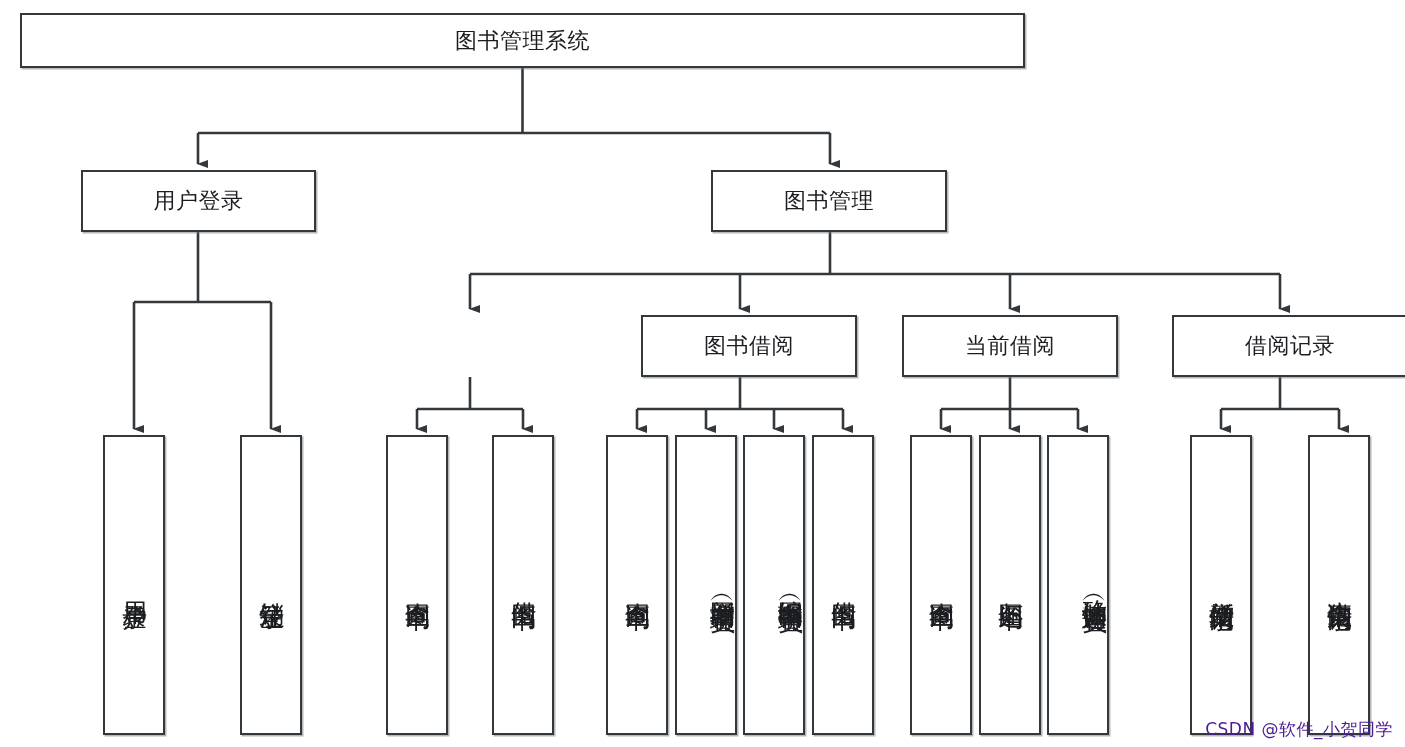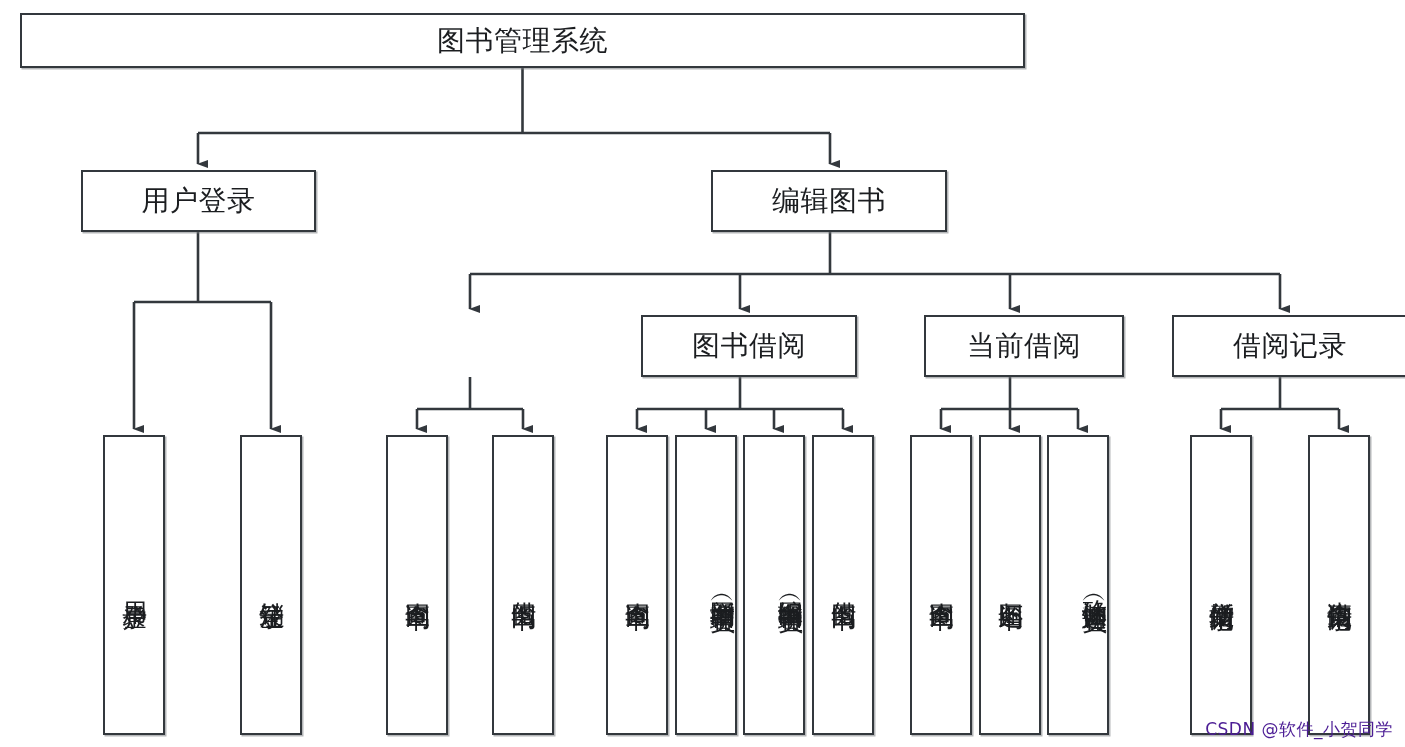--- a/index.html
+++ b/index.html
@@ -27,21 +27,21 @@
     background: #ffffff;
     border: 2px solid #33383d;
     box-shadow: 1.5px 1.5px 0 0 rgba(120,124,128,0.55);
   }
   .node-label-h {
     position: absolute;
     left: 0; right: 0; top: 0; bottom: 0;
     display: flex;
     align-items: center;
     justify-content: center;
-    font-size: 28px;
+    font-size: 22px;
     color: #1b1d20;
     letter-spacing: 0.5px;
     white-space: nowrap;
   }
   .node-box.leaf {
     border-width: 2px;
   }
   .node-label-v {
     position: absolute;
     left: 0; right: 0; top: 8px; bottom: 4px;
@@ -138,27 +138,27 @@
   </svg>
 
   <div class="node-box" style="left:20px; top:13px; width:1005px; height:55px;">
     <span class="node-label-h">图书管理系统</span>
   </div>
 
   <div class="node-box" style="left:81px; top:170px; width:235px; height:62px;">
     <span class="node-label-h">用户登录</span>
   </div>
   <div class="node-box" style="left:711px; top:170px; width:236px; height:62px;">
-    <span class="node-label-h">编辑图书</span>
+    <span class="node-label-h">图书管理</span>
   </div>
 
   <div class="node-box" style="left:641px; top:315px; width:216px; height:62px;">
     <span class="node-label-h">图书借阅</span>
   </div>
-  <div class="node-box" style="left:902px; top:315px; width:200px; height:62px;margin-left:22px;">
+  <div class="node-box" style="left:902px; top:315px; width:216px; height:62px;">
     <span class="node-label-h">当前借阅</span>
   </div>
   <div class="node-box" style="left:1172px; top:315px; width:236px; height:62px;font-family:Liberation Serif, serif;">
     <span class="node-label-h">借阅记录</span>
   </div>
 
   <div class="node-box leaf" style="left:103px; top:435px; width:62px; height:300px;">
     <span class="node-label-v centered">用户登录</span>
   </div>
   <div class="node-box leaf" style="left:240px; top:435px; width:62px; height:300px;">

